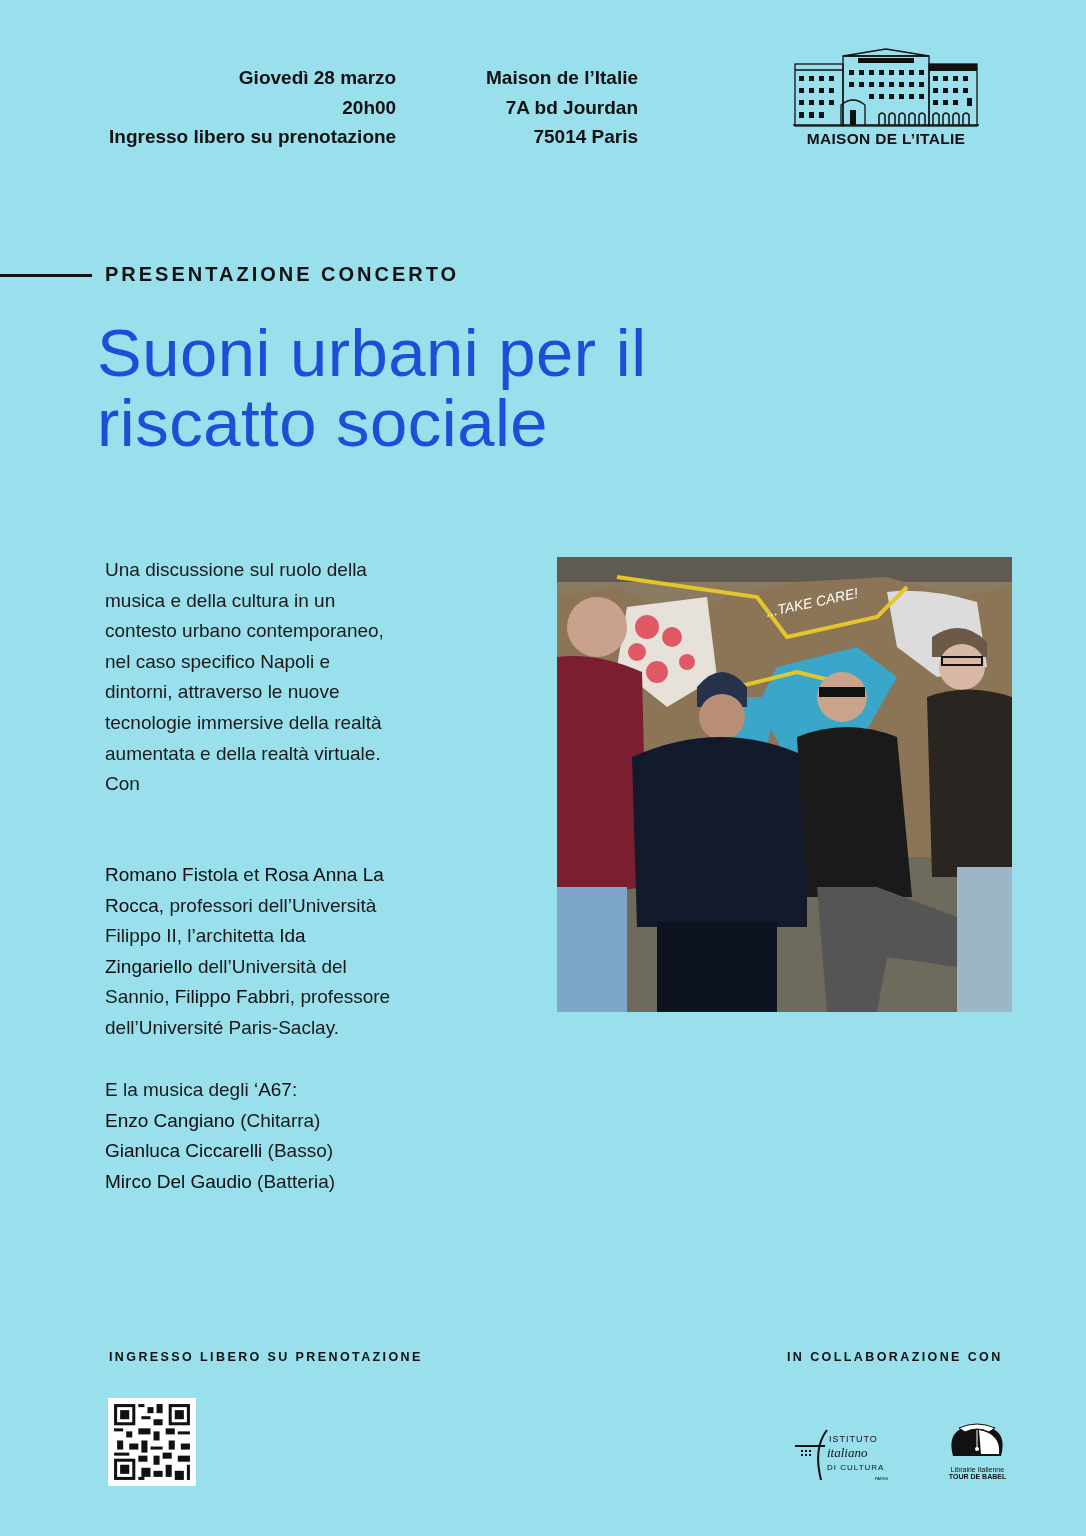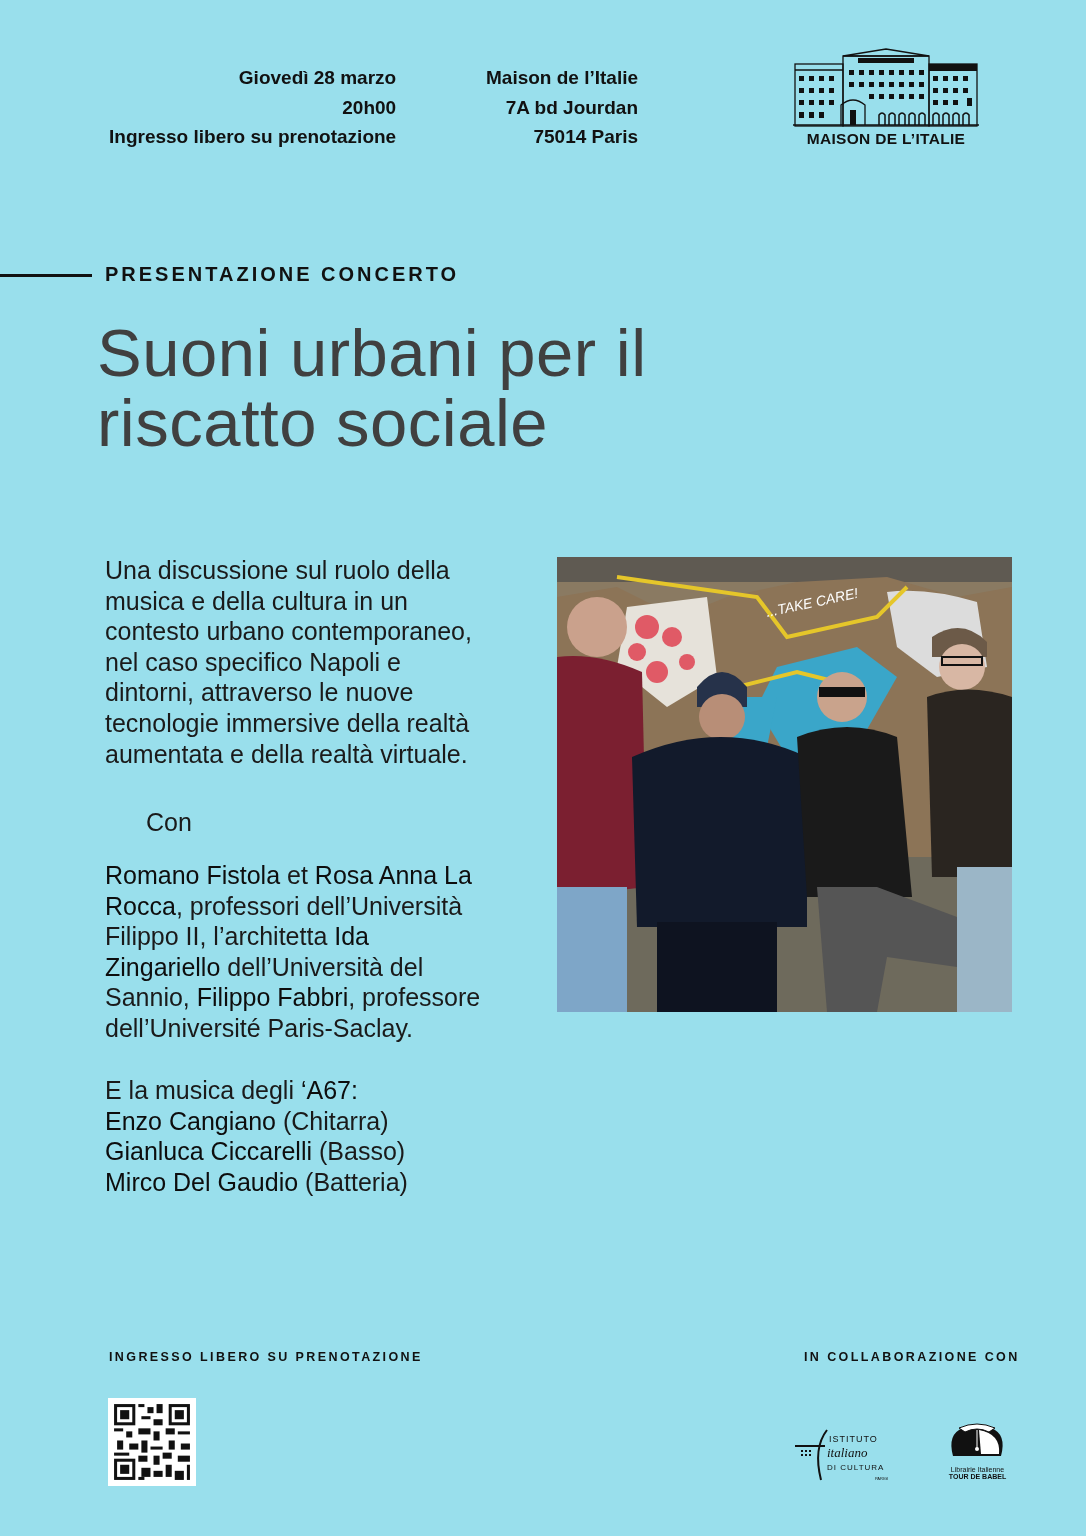--- a/index.html
+++ b/index.html
@@ -10,32 +10,32 @@
   .abs { position:absolute; }
   .info { font-weight:bold; font-size:19px; line-height:29.5px; color:#111; }
   .info div { white-space:nowrap;text-align:right; }
   #info-left { left:109px; top:63px; }
   #info-right { left:486px; top:63px; }
   #logo { left:793px; top:48px; width:186px; }
   #logo svg { display:block; }
   #logo-caption { font-weight:bold; font-size:15.5px; letter-spacing:0.3px; text-align:center; margin-top:2px; white-space:nowrap; }
   #rule { left:0; top:274px; width:92px; height:3px; background:#111; }
   #kicker { left:105px; top:263px; font-weight:bold; font-size:20px; letter-spacing:3px; white-space:nowrap; }
-  #title { left:97px; top:318px; font-size:67px; line-height:70px; font-weight:normal; color:#404040; letter-spacing:0.5px; }
+  #title { left:97px; top:318px; font-size:67px; line-height:70px; font-weight:normal; color:#1d4ed8; letter-spacing:0.5px; }
   #title div { white-space:nowrap; }
-  .body-text { left:105px; font-size:25px; line-height:30.6px; color:#1a1a1a; }
+  .body-text { left:105px; font-size:19px; line-height:30.6px; color:#1a1a1a; }
   .body-text div { white-space:nowrap; }
   .body-text b { font-weight:normal; color:#0d0d0d; }
   #desc { top:555px; }
-  #con { top:807px;margin-left:41px; }
+  #con { top:769px; }
   #speakers { top:860px; }
   #music { top:1075px; }
   #photo { left:557px; top:557px; width:455px; height:455px; background:#6c6c66; overflow:hidden; }
   #footer-left-label { left:109px; top:1350px; font-weight:bold; font-size:12.5px; letter-spacing:2.4px; white-space:nowrap; }
-  #footer-right-label { left:804px; top:1350px; font-weight:bold; font-size:12.5px; letter-spacing:2.4px; white-space:nowrap; }
+  #footer-right-label { left:787px; top:1350px; font-weight:bold; font-size:12.5px; letter-spacing:2.4px; white-space:nowrap; }
   #qr { left:108px; top:1398px; width:88px; height:88px; background:#fff; }
   #iic-logo { left:795px; top:1428px; width:95px; height:55px; }
   #babel-logo { left:945px; top:1422px; width:65px; height:65px; }
   .tiny { font-size:7px; white-space:nowrap; text-align:center; }
 </style>
 </head>
 <body>
 
 <div id="info-left" class="abs info">
   <div>Giovedì 28 marzo</div>

